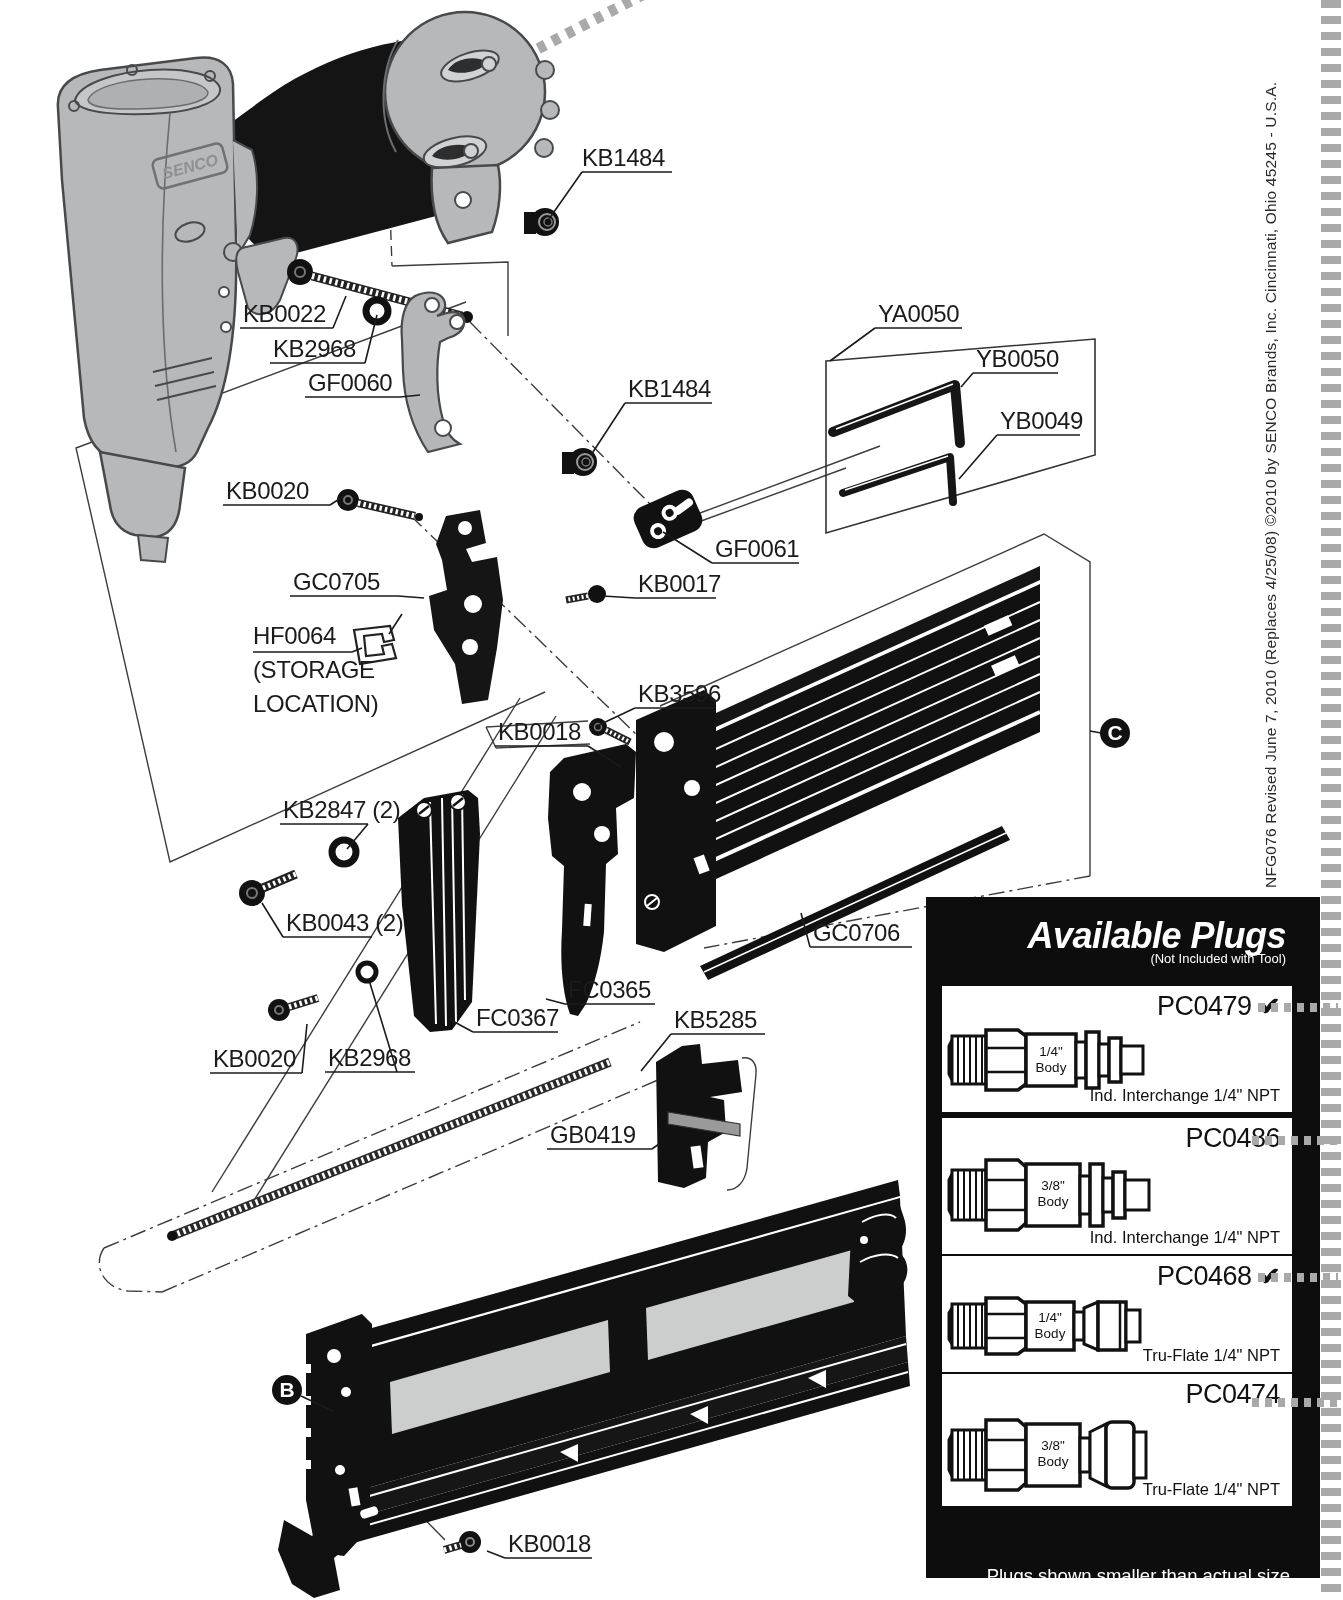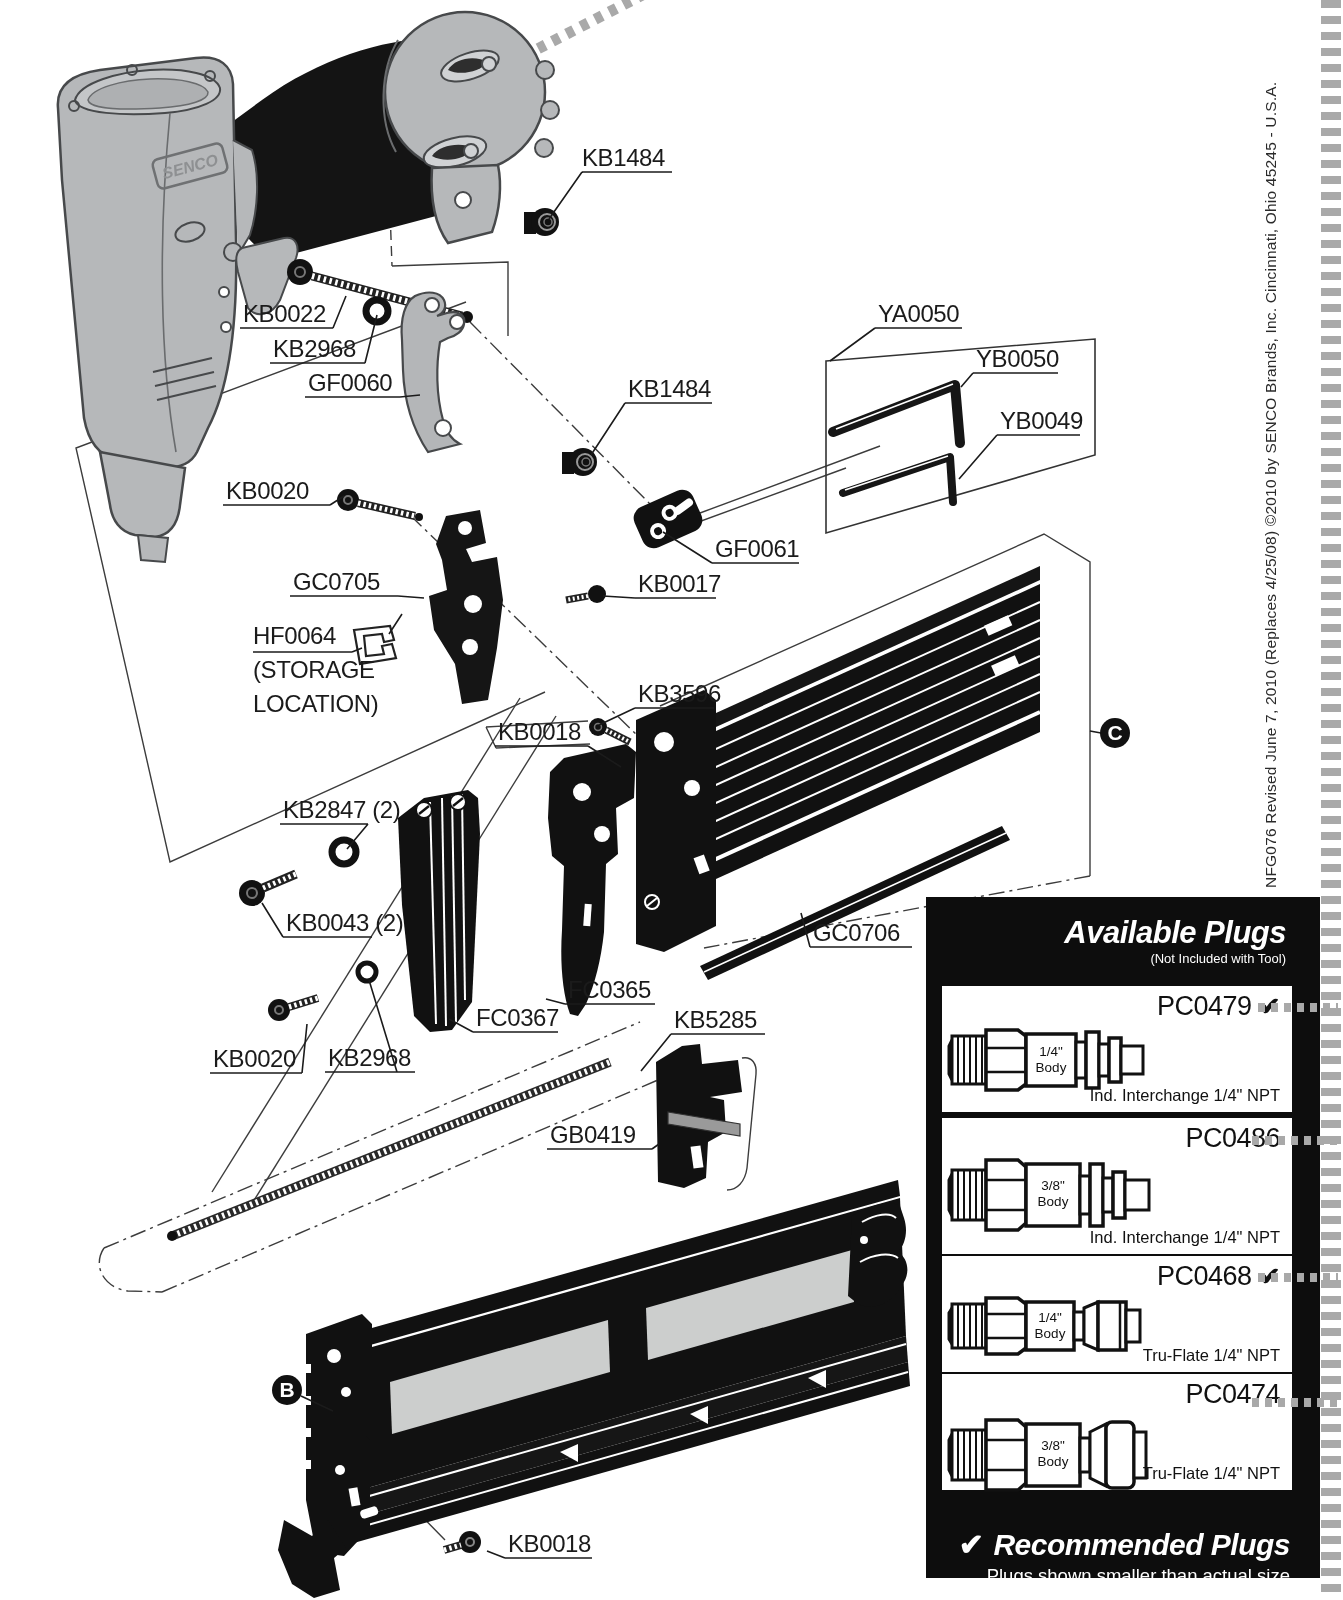--- a/index.html
+++ b/index.html
@@ -14,21 +14,21 @@
              transform:rotate(-90deg);transform-origin:0 0;
              font-size:15.5px;color:#2a2a2a;letter-spacing:0.2px;white-space:nowrap;z-index:4;}
   
   .vdots{position:absolute;left:1321px;top:0;width:20px;height:1600px;z-index:6;
          background:repeating-linear-gradient(180deg,#a9a9a9 0 8px,transparent 8px 16px);}
   .hdots{position:absolute;height:9px;z-index:6;
          background:repeating-linear-gradient(90deg,#a9a9a9 0 7px,transparent 7px 13px);}
   
   .plugs-panel{position:absolute;left:926px;top:897px;width:394px;height:681px;
                background:#0d0d0d;color:#fff;z-index:3;}
-  .plugs-title{position:absolute;top:18px;right:34px;font-size:31px;font-weight:bold;
+  .plugs-title{position:absolute;top:18px;right:34px;font-size:36px;font-weight:bold;
                font-style:italic;letter-spacing:-0.5px;}
   .plugs-subtitle{position:absolute;top:54px;right:34px;font-size:13px;}
   .plug-card{position:absolute;left:16px;width:350px;background:#fff;color:#111;}
   .plug-num{position:absolute;top:5px;right:12px;font-size:27px;letter-spacing:-0.5px;color:#111;}
   .plug-check{font-size:25px;font-weight:bold;margin-left:8px;}
   .plug-spec{position:absolute;bottom:7px;right:12px;font-size:16.5px;color:#111;}
   .plug-art{position:absolute;left:4px;top:28px;}
   .plug-body-text{font-size:13.5px;fill:#111;text-anchor:middle;}
   .plugs-footer-title{position:absolute;top:630px;right:30px;font-size:30px;font-weight:bold;
                       font-style:italic;letter-spacing:-0.5px;}
@@ -451,42 +451,41 @@
           <rect x="152" y="18" width="28" height="48" stroke-width="3.5"></rect>
           <line x1="174" y1="18" x2="174" y2="66" stroke-width="2.5"></line>
           <rect x="180" y="26" width="14" height="32"></rect>
         </g>
         <text class="plug-body-text" x="104" y="38">1/4"</text>
         <text class="plug-body-text" x="104" y="54">Body</text>
       </svg>
       <div class="plug-spec">Tru-Flate 1/4" NPT</div>
     </div>
 
-    <div class="plug-card" style="top:477px;height:116px;">
+    <div class="plug-card" style="top:477px;height:132px;">
       <div class="plug-num"><span>PC0474</span></div>
       <svg class="plug-art" width="210" height="106" viewBox="0 0 210 106">
         <g stroke="#111" fill="#fff" stroke-width="3">
           <path d="M6,32 l-3,6 v30 l3,6 z"></path>
           <rect x="6" y="28" width="34" height="50"></rect>
           <path d="M12,28 v50 M18,28 v50 M24,28 v50 M30,28 v50 M36,28 v50" stroke-width="2"></path>
           <path d="M40,18 h32 l8,7 v56 l-8,7 h-32 z" stroke-width="3.5"></path>
           <path d="M40,38 h40 M40,68 h40" stroke-width="2.5"></path>
           <rect x="80" y="22" width="54" height="62" stroke-width="3.5"></rect>
           <rect x="134" y="36" width="10" height="34"></rect>
           <path d="M144,30 l16,-8 v62 l-16,-8 z"></path>
           <rect x="160" y="20" width="28" height="66" rx="6" stroke-width="3.5"></rect>
           <rect x="188" y="30" width="12" height="46"></rect>
         </g>
         <text class="plug-body-text" x="107" y="48">3/8"</text>
         <text class="plug-body-text" x="107" y="64">Body</text>
       </svg>
       <div class="plug-spec">Tru-Flate 1/4" NPT</div>
     </div>
 
-    <div class="plugs-footer-title"><span class="chk">✔</span><span>Recommended Plugs</span></div>
     <div class="plugs-footer-note">Plugs shown smaller than actual size</div>
   </div>
 
   <div class="hdots" style="left:1258px;top:1003px;width:80px;"></div>
   <div class="hdots" style="left:1252px;top:1136px;width:86px;"></div>
   <div class="hdots" style="left:1258px;top:1273px;width:80px;"></div>
   <div class="hdots" style="left:1252px;top:1398px;width:86px;"></div>
 
   <div class="vdots"></div>
 

